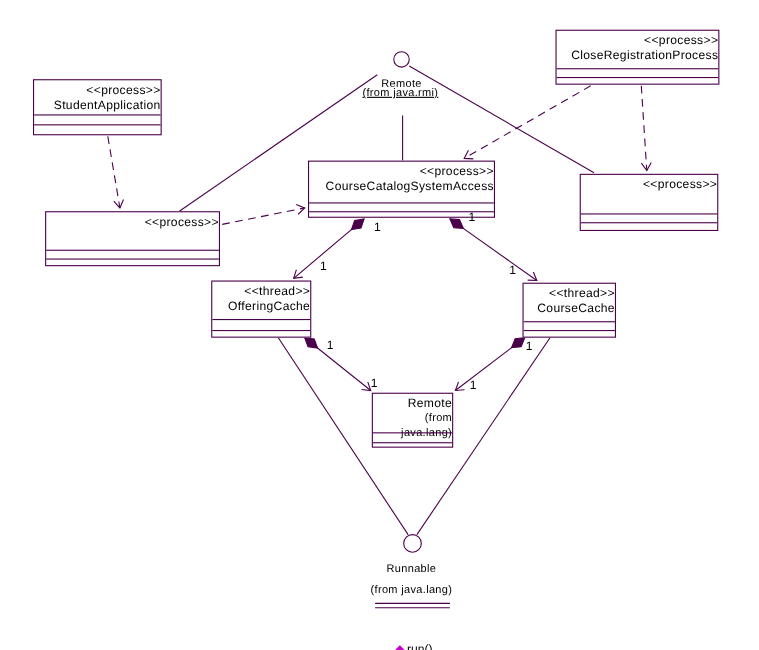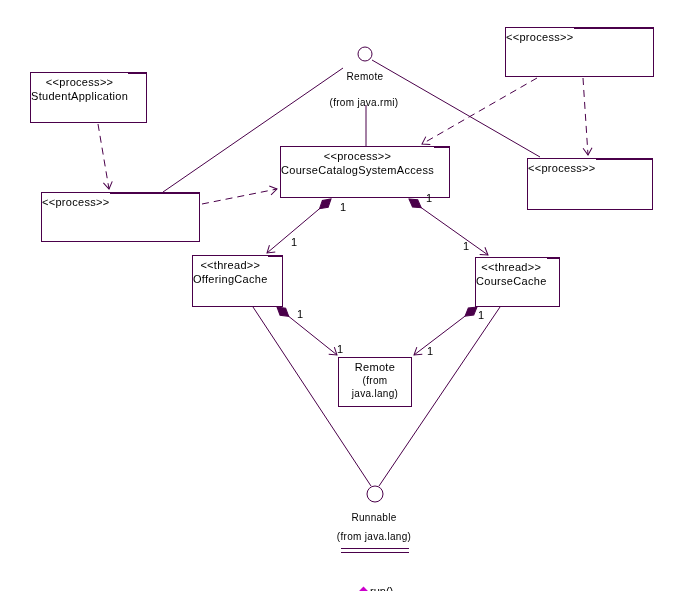--- a/index.html
+++ b/index.html
@@ -14,22 +14,22 @@
     font-family:"Liberation Sans",sans-serif;color:var(--color-text);overflow:hidden;
   }
   #connectors{position:absolute;left:0;top:0;width:690px;height:591px;}
   .ln{stroke:var(--color-line);stroke-width:1;fill:none;}
   .dash{stroke-dasharray:7,5;}
   .lollipop{fill:var(--color-background);stroke:var(--color-line);stroke-width:1;}
   .mk-open{stroke:var(--color-line);fill:none;}
   .mk-diamond{fill:var(--color-line);stroke:var(--color-line);}
   .uml-class{
     position:absolute;box-sizing:border-box;background:var(--color-background);
-    border:1px solid var(--color-line);display:flex;flex-direction:row;
-    text-align:center;font-size:11px;letter-spacing:.3px;line-height:14px;
+    border:1px solid var(--color-line);display:flex;flex-direction:column;
+    text-align:right;font-size:11px;letter-spacing:.3px;line-height:14px;
   }
   .uml-class .hdr{padding-top:2px;}
   .uml-class .comp{border-top:1px solid var(--color-line);}
   .uml-class .ops{flex:1;}
   .pkg{font-size:10px;}
   .lbl{position:absolute;white-space:nowrap;font-size:10px;letter-spacing:.3px;}
   .ctr{transform:translateX(-50%);}
   .mult{position:absolute;font-size:11px;}
   .op-item{position:absolute;display:flex;align-items:center;font-size:11px;margin-top:28px;}
   .op-diamond{
@@ -69,34 +69,35 @@
     <line class="ln dash" x1="583" y1="78" x2="588" y2="155" marker-end="url(#mArrow)"></line>
 
     <circle class="lollipop" cx="365" cy="54" r="7"></circle>
     <circle class="lollipop" cx="375" cy="494" r="8"></circle>
 
     <line class="ln" x1="341" y1="548.5" x2="409" y2="548.5"></line>
     <line class="ln" x1="341" y1="552.5" x2="409" y2="552.5"></line>
   </svg>
 
   <span class="lbl ctr" style="left:365px;top:71px;">Remote</span>
-  <span class="lbl ctr pkg" style="left:364px;top:97px;">(from java.rmi)</span>
+  <span class="lbl ctr pkg" style="left:364px;top:79px;text-decoration:underline;">(from java.rmi)</span>
 
   <div class="uml-class" style="left:30px;top:72px;width:117px;height:51px;">
     <div class="hdr" style="height:29px;">
       <div>&lt;&lt;process&gt;&gt;</div>
       <div>StudentApplication</div>
     </div>
     <div class="comp" style="height:8px;"></div>
     <div class="comp ops"></div>
   </div>
 
   <div class="uml-class" style="left:505px;top:27px;width:149px;height:50px;">
     <div class="hdr" style="height:32px;">
       <div>&lt;&lt;process&gt;&gt;</div>
+      <div>CloseRegistrationProcess</div>
     </div>
     <div class="comp" style="height:7px;"></div>
     <div class="comp ops"></div>
   </div>
 
   <div class="uml-class" style="left:280px;top:146px;width:170px;height:52px;">
     <div class="hdr" style="height:35px;">
       <div>&lt;&lt;process&gt;&gt;</div>
       <div>CourseCatalogSystemAccess</div>
     </div>

